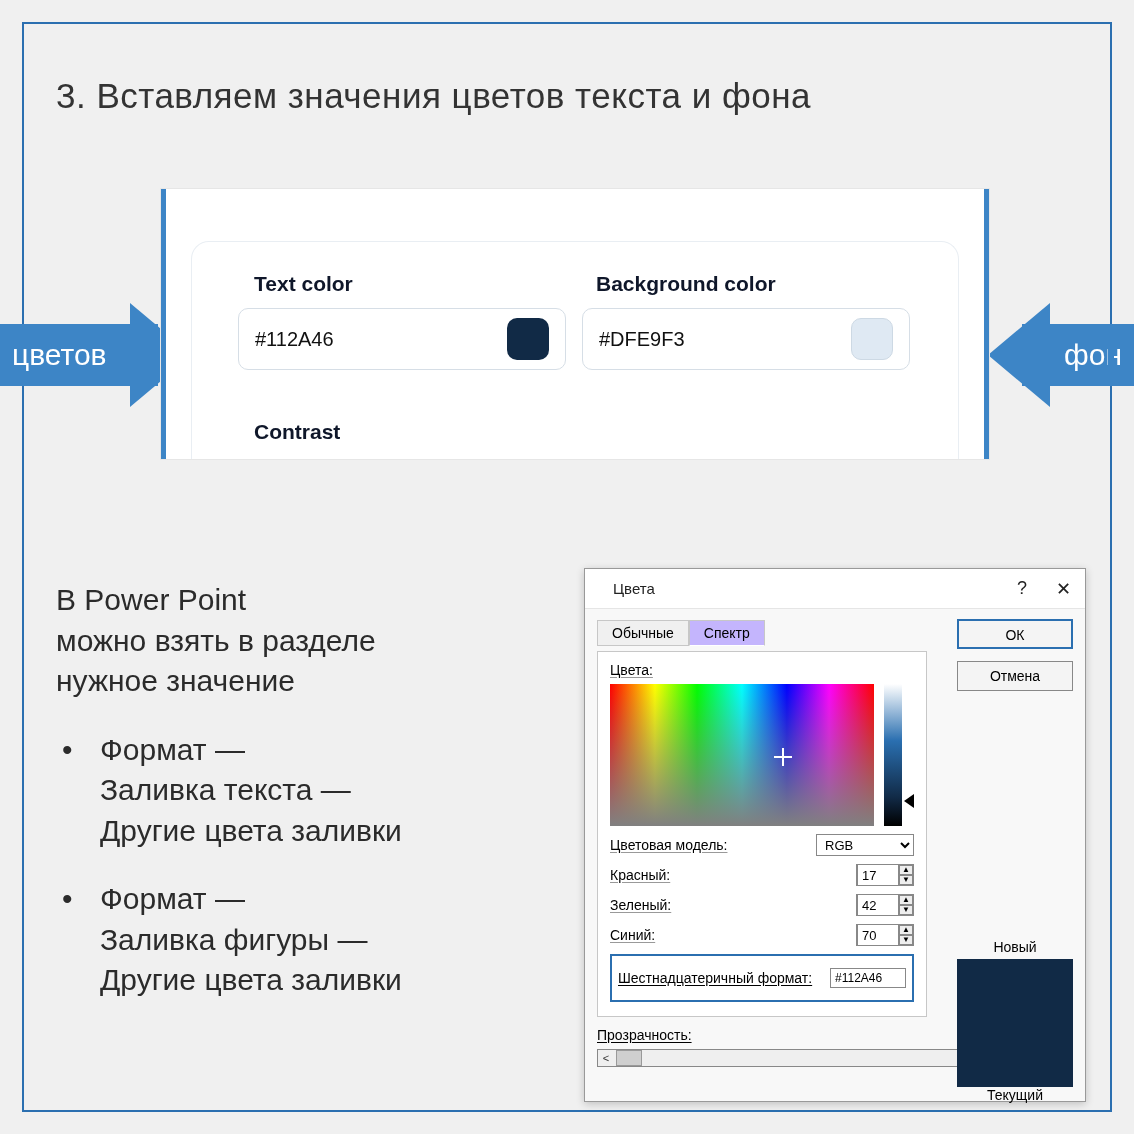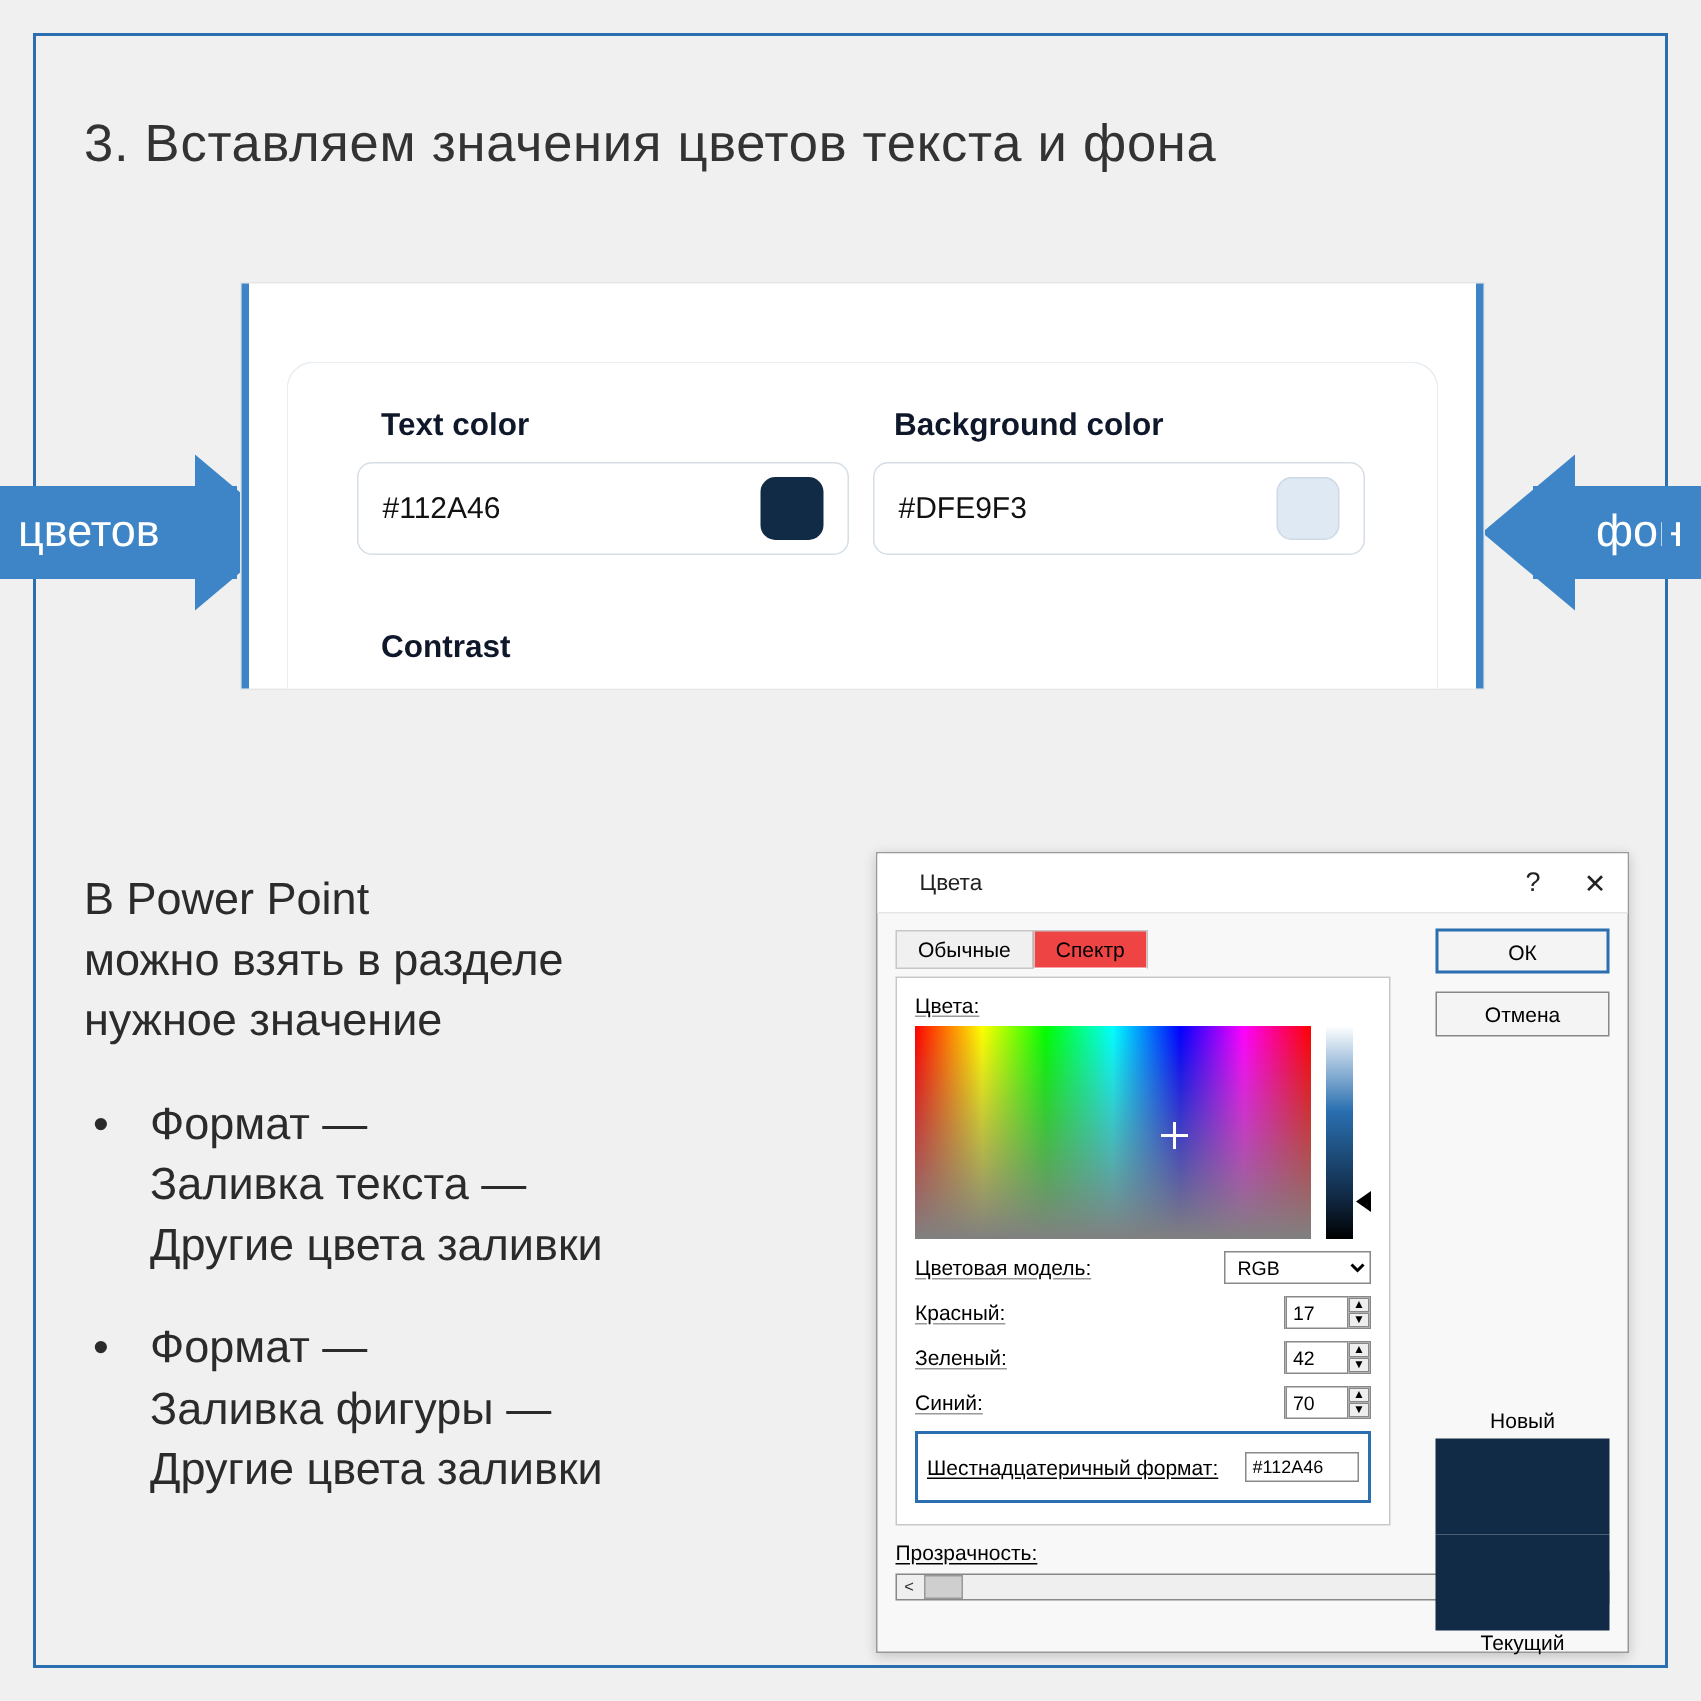--- a/index.html
+++ b/index.html
@@ -118,21 +118,21 @@
     display: flex; align-items: center; padding: 0 28px;
     border-bottom: 1px solid #e5e5e5;
     position: relative;
   }
   .dlg-title { font-size: 15px; color: #222; }
   .dlg-help { position: absolute; right: 58px; font-size: 18px; color: #222; }
   .dlg-close { position: absolute; right: 14px; font-size: 18px; color: #222; font-weight: normal; }
   .dlg-body { position: relative; padding: 10px 12px; height: calc(100% - 40px); }
   .tabs { display: flex; gap: 0; margin-bottom: 6px; }
   .tab {
-    padding: 4px 14px; font-size: 14px; background: #ef4444;
+    padding: 4px 14px; font-size: 14px; background: #c4b5fd;
     border: 1px solid #c7c7c7; border-bottom: 1px solid #fff;
     position: relative; top: 1px;
   }
   .tab.inactive { background: #f0f0f0; border-bottom: 1px solid #c7c7c7; }
   .tab-content {
     border: 1px solid #c7c7c7; background: #fff;
     padding: 10px 12px 14px 12px;
     width: 330px;
   }
   .colors-label { font-size: 14px; margin-bottom: 6px; text-decoration: underline; text-decoration-color: #999; text-underline-offset: 2px; }

